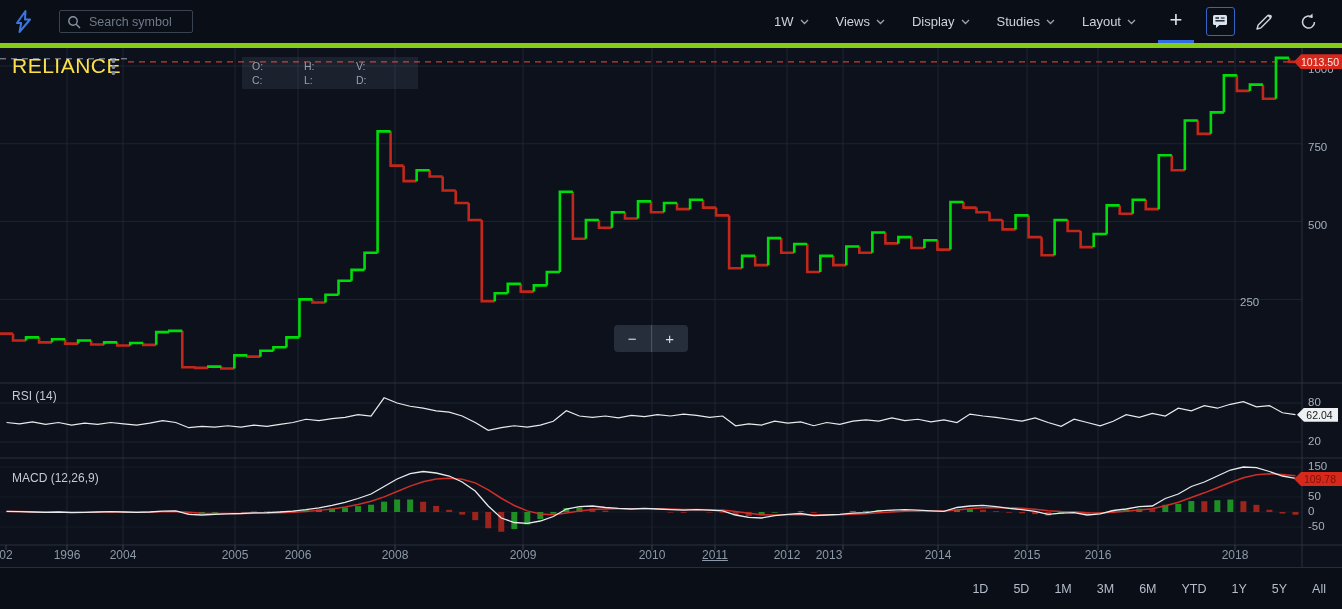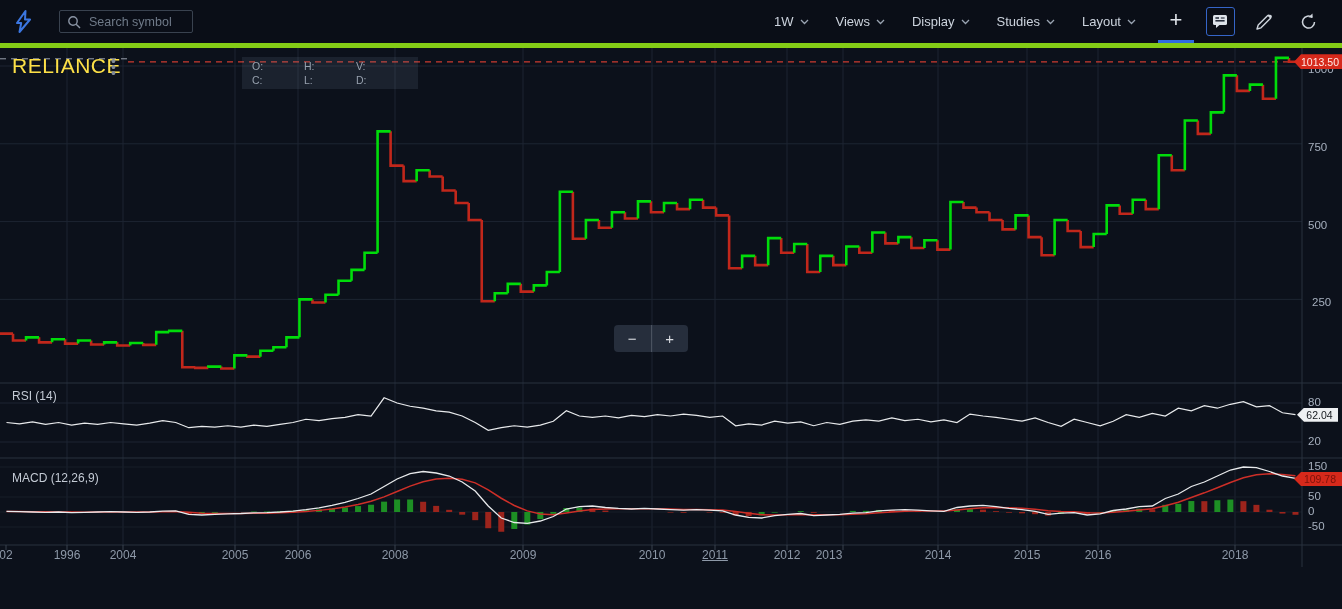--- a/index.html
+++ b/index.html
@@ -302,21 +302,21 @@
   </div>
 
   <div class="tag tag-price" id="tagPrice" style="top: 54.2988px;">1013.50</div>
   <div class="tag tag-rsi" id="tagRsi" style="top: 407.674px;">62.04</div>
   <div class="tag tag-macd" id="tagMacd" style="top: 472.066px;">109.78</div>
 
   <div id="axisLabels">
       <span class="ax-label" style="left: 1308px; top: 63px;">1000</span>
       <span class="ax-label" style="left: 1308px; top: 140.8px;">750</span>
       <span class="ax-label" style="left: 1308px; top: 218.6px;">500</span>
-      <span class="ax-label" style="left: 1312px; top: 296.4px; text-align: center;">250</span>
+      <span class="ax-label" style="left: 1240px; top: 296.4px; text-align: center;">250</span>
       <span class="ax-label" style="left: 1308px; top: 396px;">80</span>
       <span class="ax-label" style="left: 1308px; top: 435px;">20</span>
       <span class="ax-label" style="left: 1308px; top: 460px;">150</span>
       <span class="ax-label" style="left: 1308px; top: 490px;">50</span>
       <span class="ax-label" style="left: 1308px; top: 505px;">0</span>
       <span class="ax-label" style="left: 1308px; top: 520px;">-50</span>
     </div>
   <div id="timeLabels">
       <span class="yr-label" style="left: 6px;">02</span>
       <span class="yr-label" style="left: 67px;">1996</span>
@@ -328,13 +328,26 @@
       <span class="yr-label" style="left: 652px;">2010</span>
       <span class="yr-label" style="left: 715px; text-decoration: underline;">2011</span>
       <span class="yr-label" style="left: 787px;">2012</span>
       <span class="yr-label" style="left: 821px; margin-left: 8px;">2013</span>
       <span class="yr-label" style="left: 938px;">2014</span>
       <span class="yr-label" style="left: 1027px;">2015</span>
       <span class="yr-label" style="left: 1098px;">2016</span>
       <span class="yr-label" style="left: 1235px;">2018</span>
     </div>
 
+  <footer class="bottom-bar">
+    <div class="periods" id="periods">
+        <span>1D</span>
+        <span>5D</span>
+        <span>1M</span>
+        <span>3M</span>
+        <span>6M</span>
+        <span>YTD</span>
+        <span>1Y</span>
+        <span>5Y</span>
+        <span>All</span>
+      </div>
+  </footer>
 </div>
 
 </body></html>

